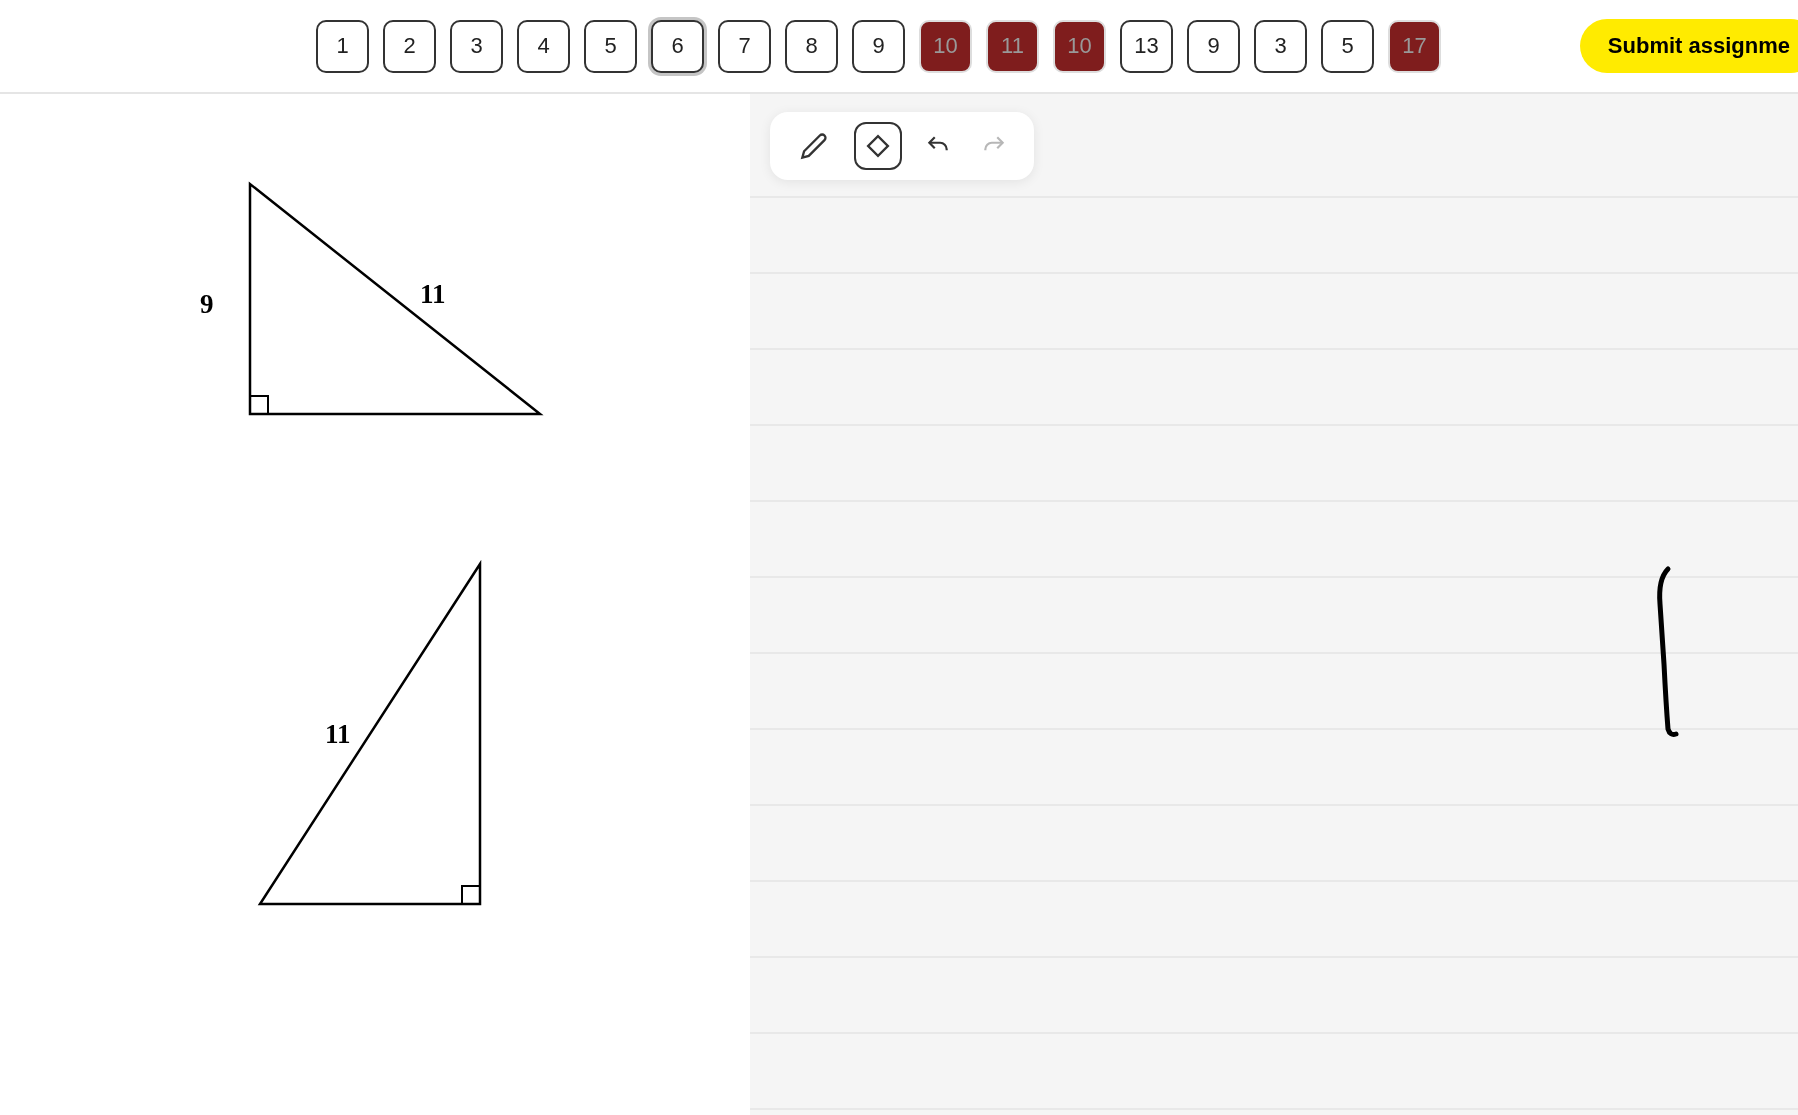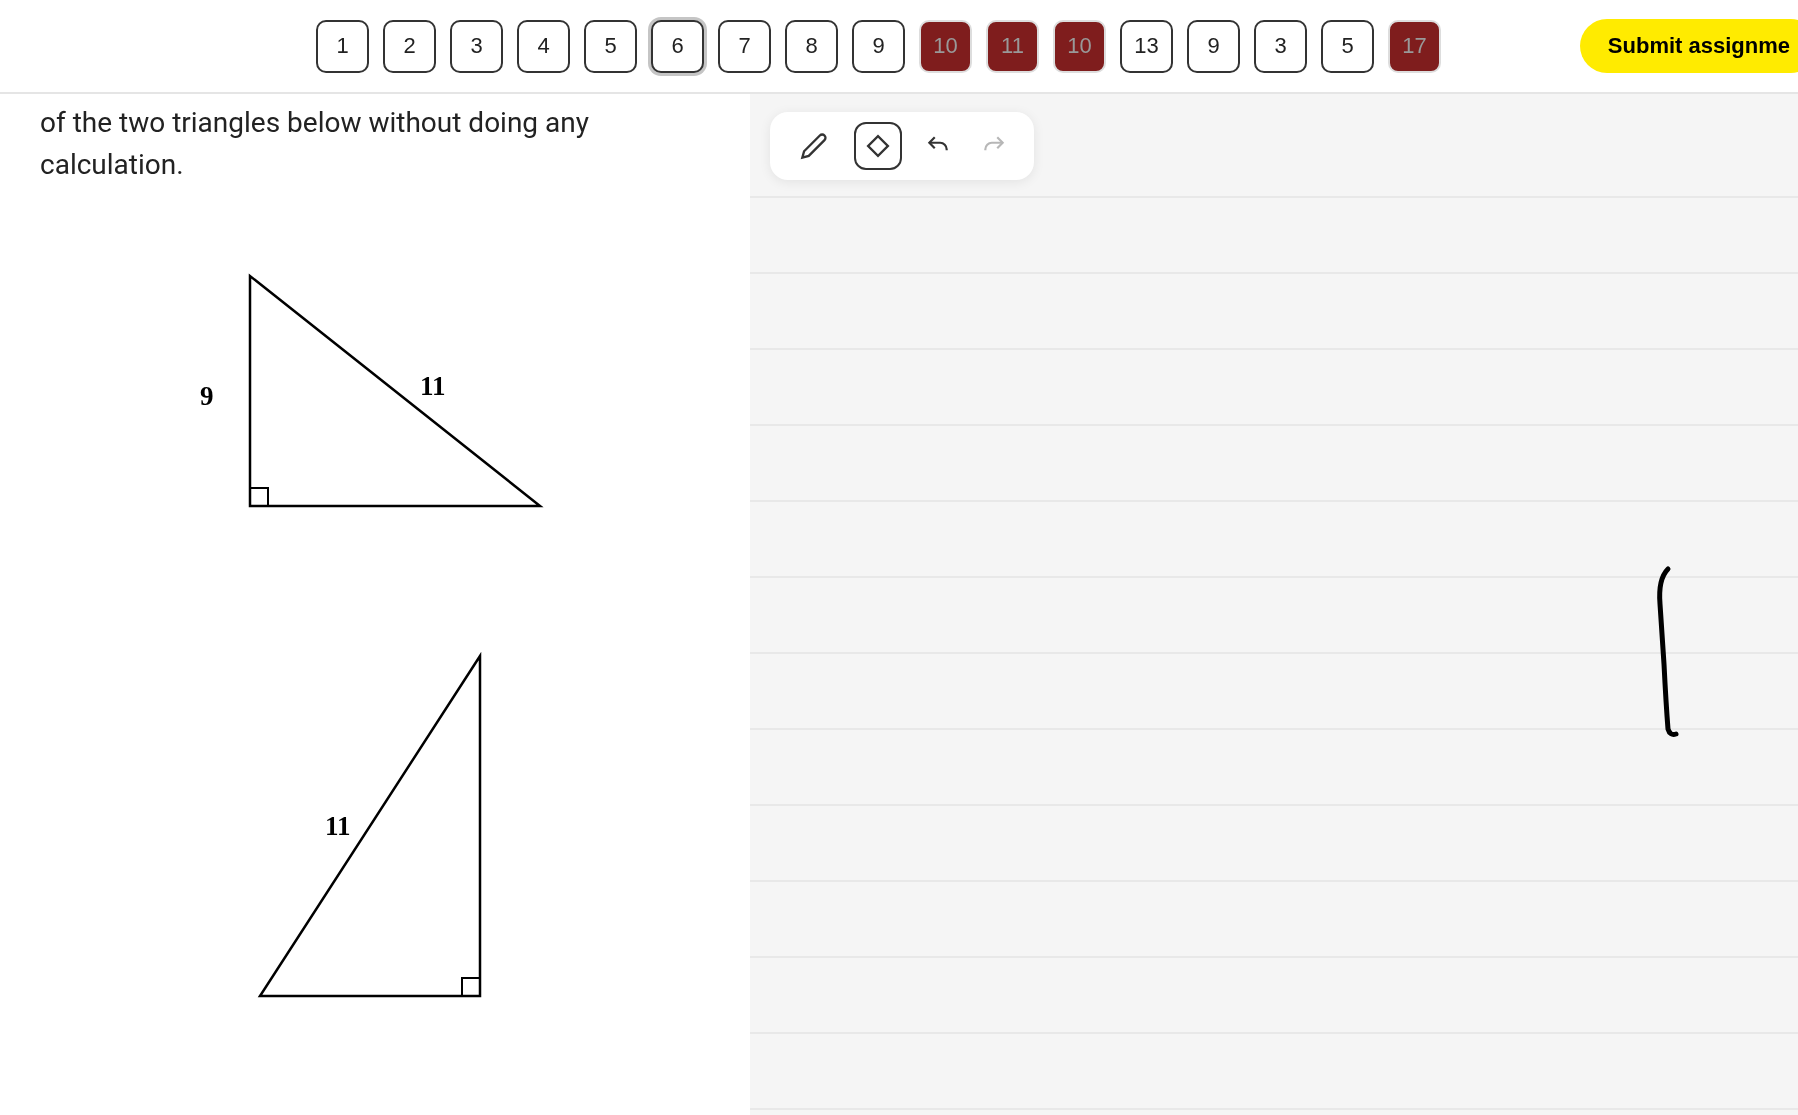--- a/index.html
+++ b/index.html
@@ -178,21 +178,20 @@
       <button class="page-btn">9</button>
       <button class="page-btn">3</button>
       <button class="page-btn">5</button>
       <button class="page-btn disabled">17</button>
     </div>
   <button class="submit-btn">Submit assignme</button>
 </div>
 
 <div class="content">
   <div class="left-panel">
-    <p class="question-text">of the two triangles below without doing any calculation.</p>
 
     <div class="triangles-container">
 
       <div class="triangle-wrapper" style="margin-left: 150px;">
         <svg class="triangle-svg" width="400" height="250">
           <polygon points="60,10 60,240 350,240" fill="none" stroke="#000" stroke-width="2.5"></polygon>
           <rect x="60" y="222" width="18" height="18" fill="none" stroke="#000" stroke-width="2"></rect>
         </svg>
         <span class="triangle-label" style="left: 10px; top: 115px;">9</span>
         <span class="triangle-label" style="left: 230px; top: 105px;">11</span>

